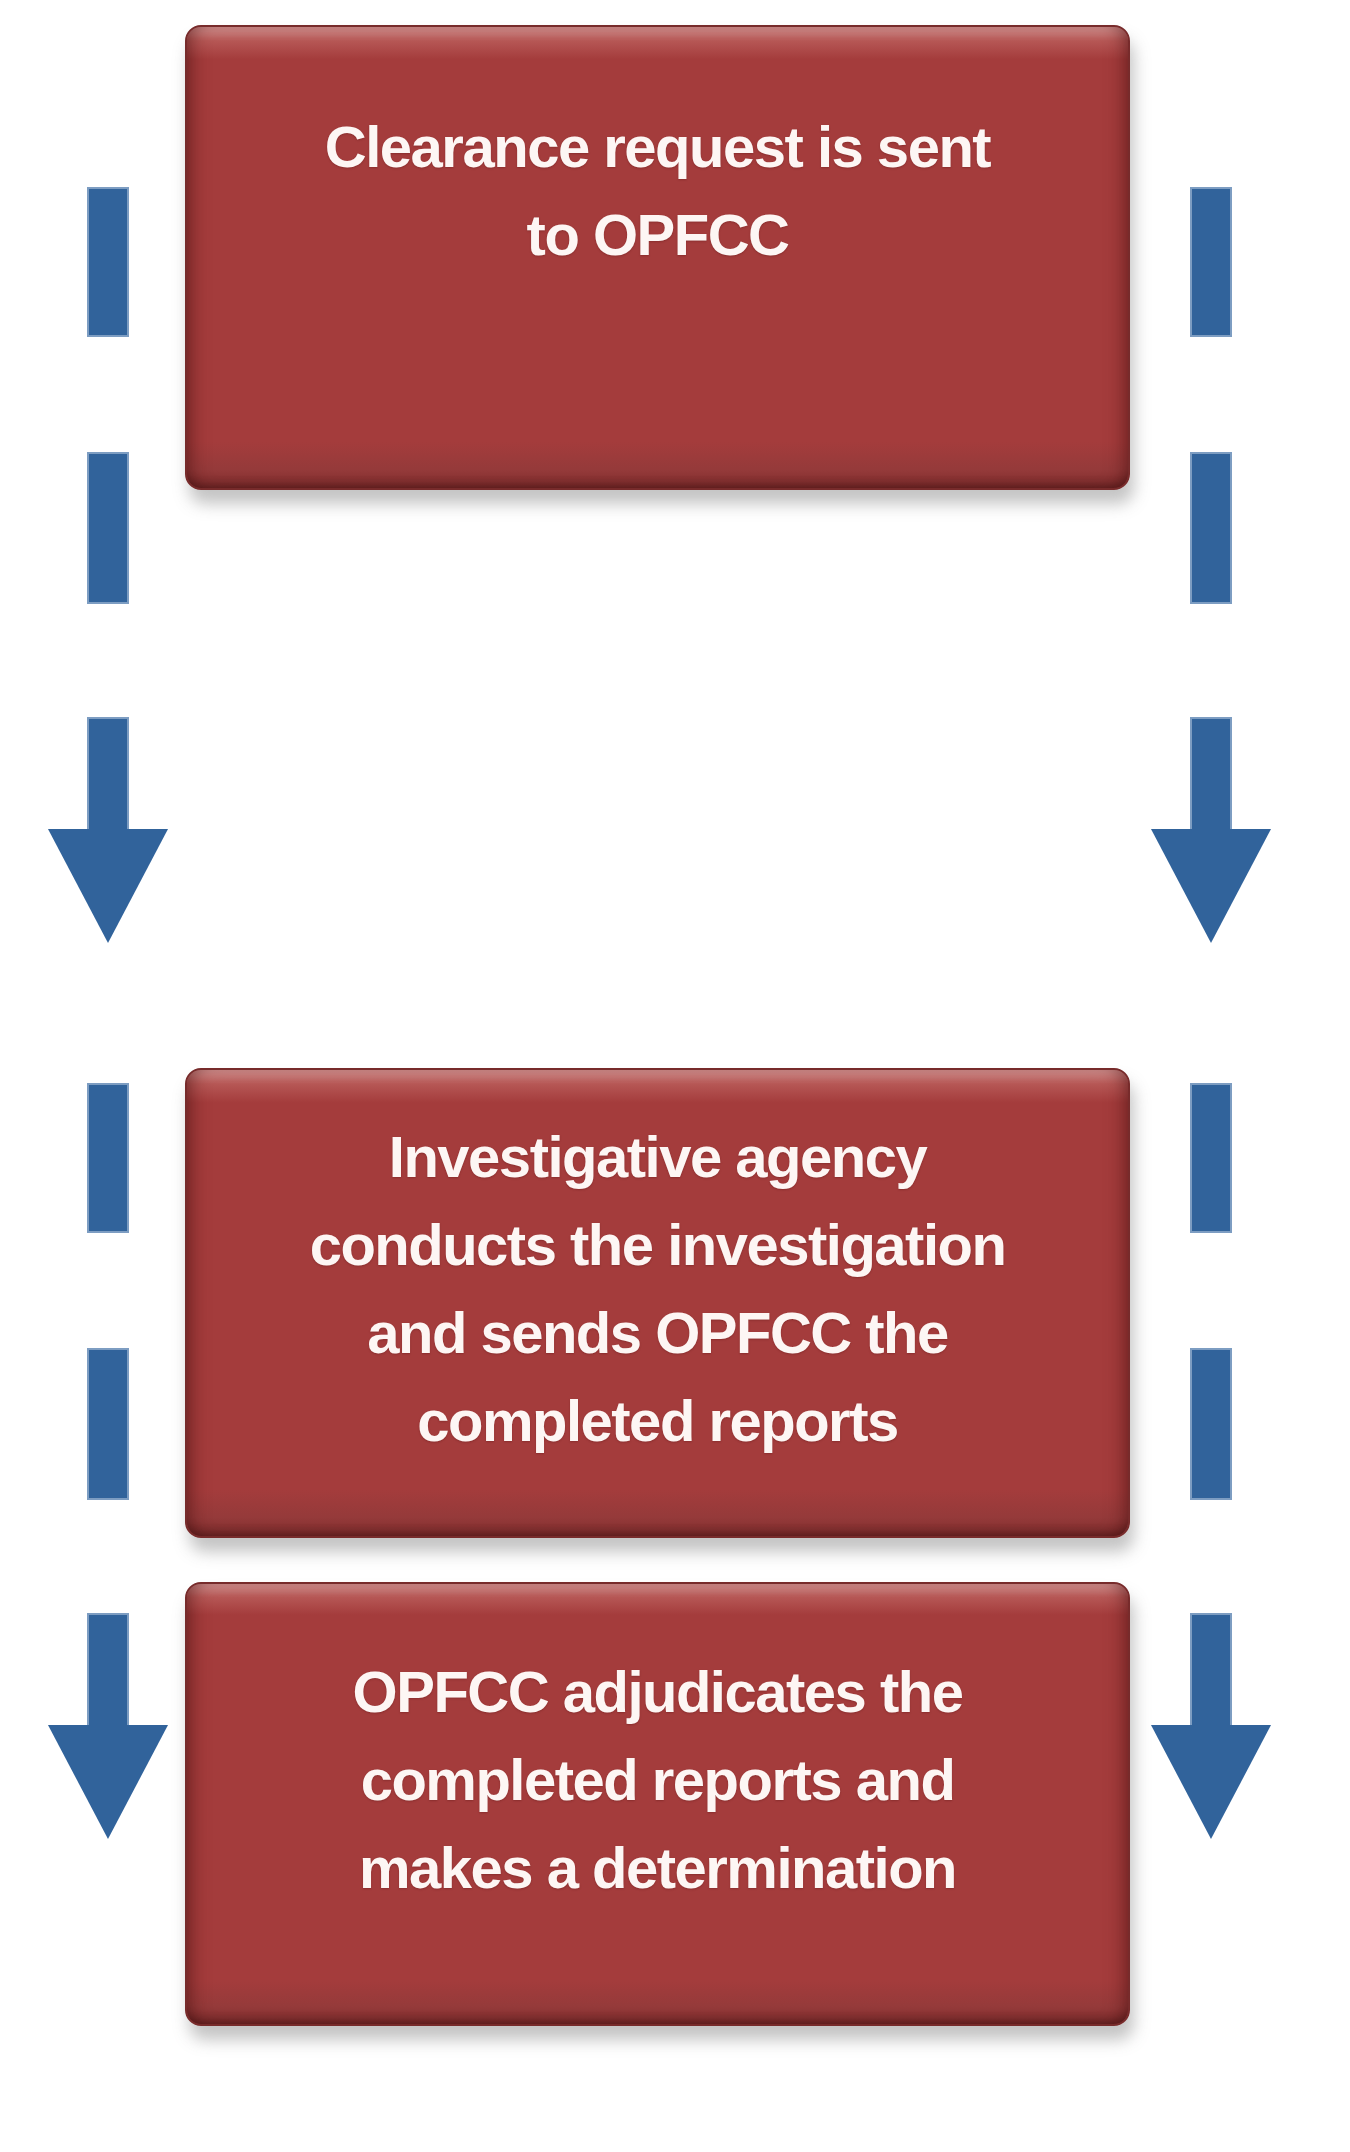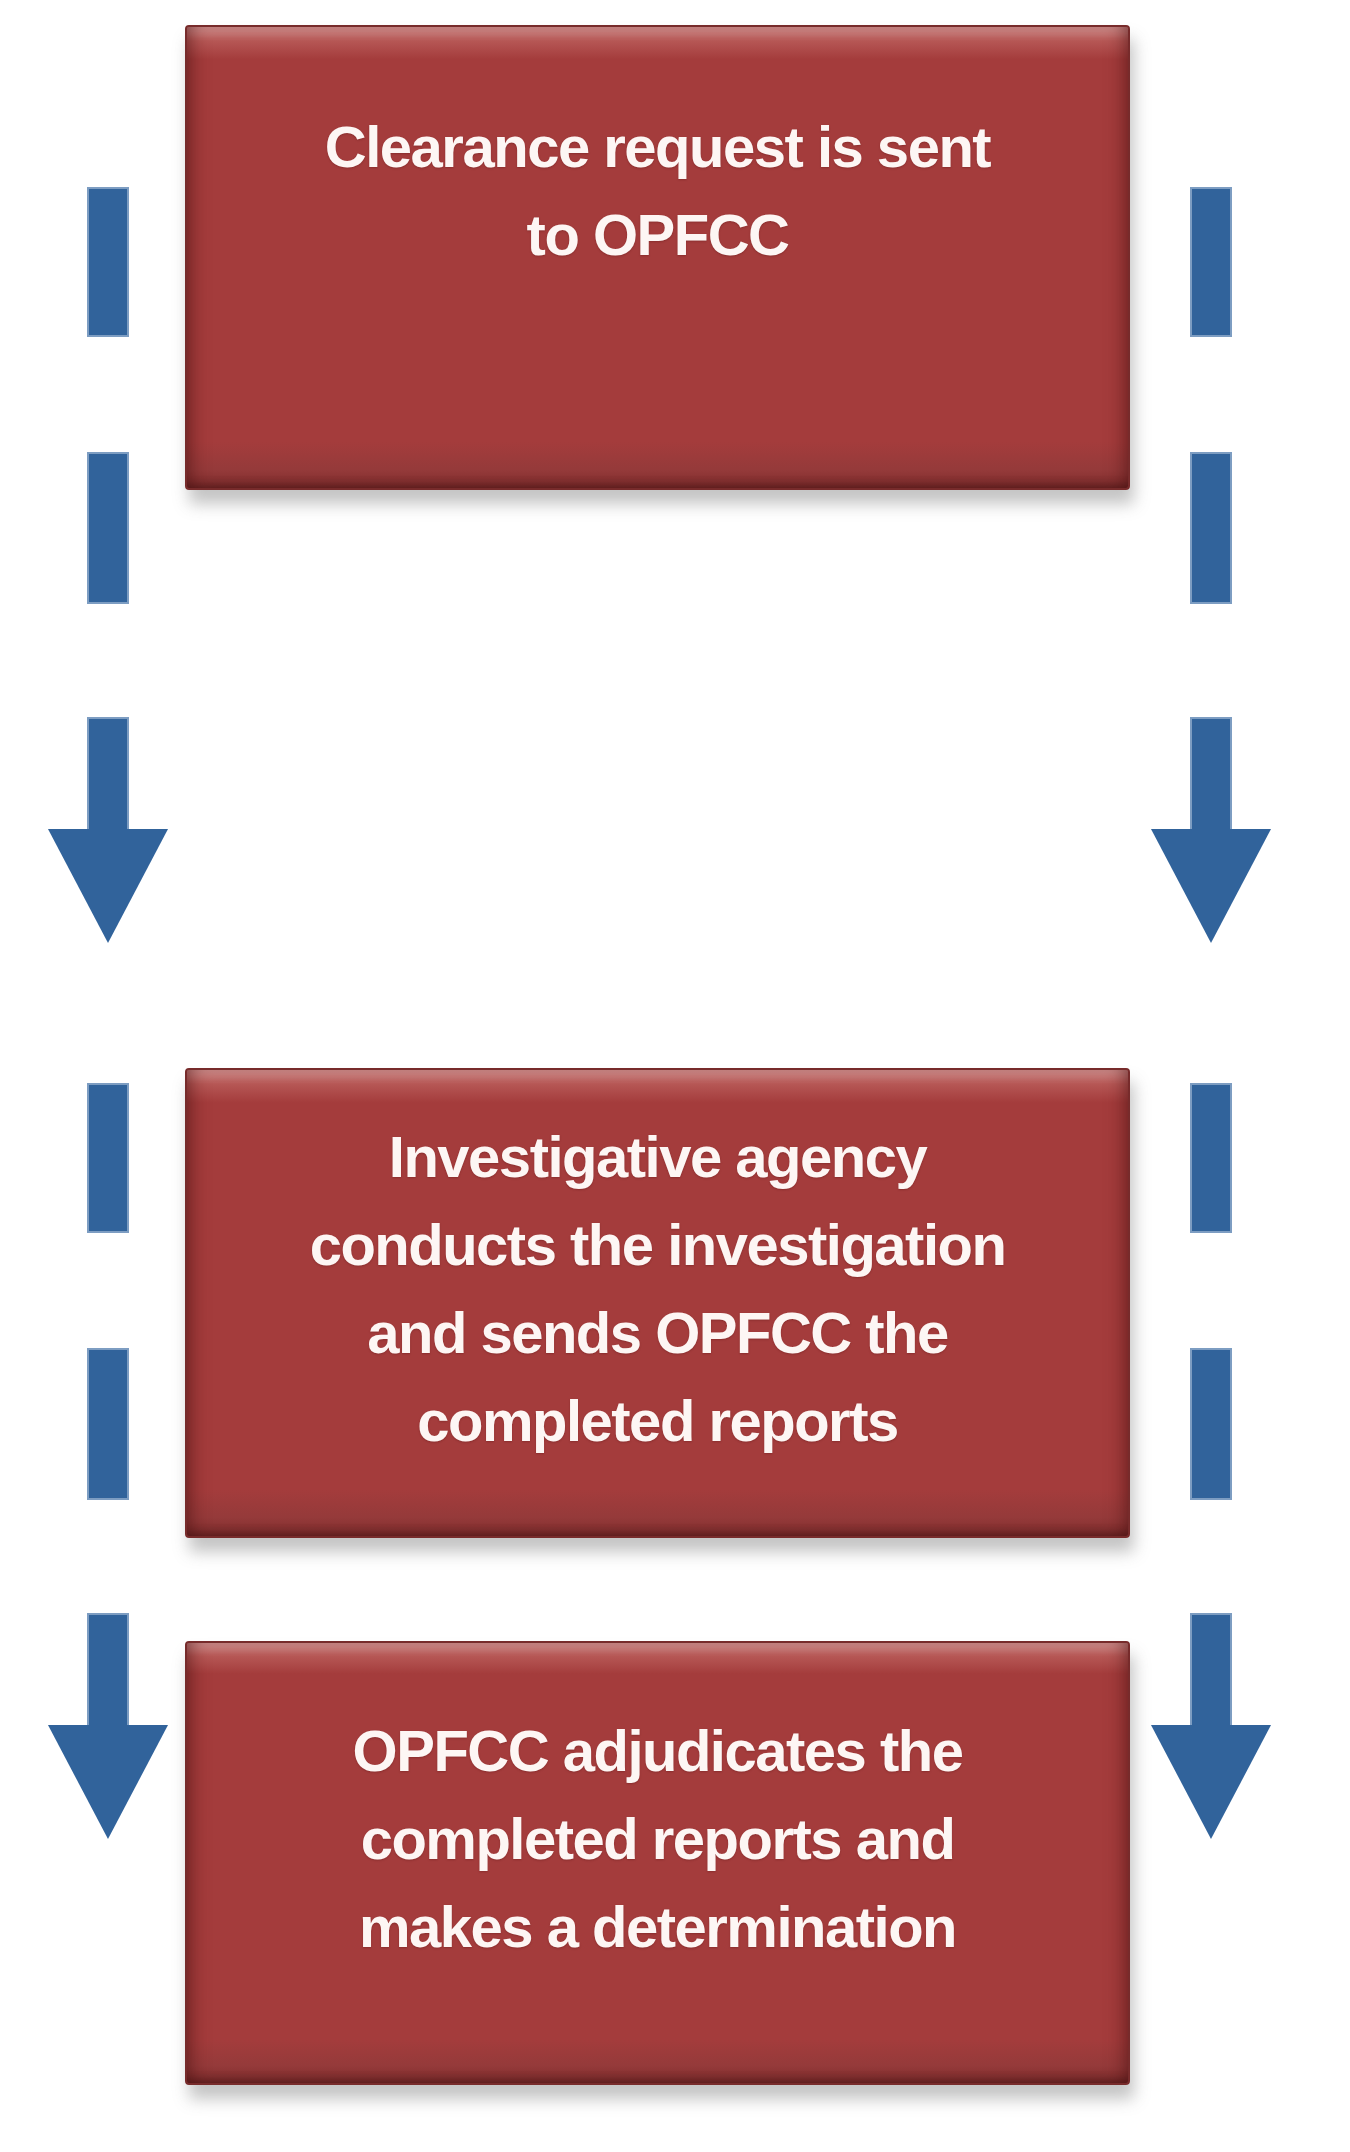--- a/index.html
+++ b/index.html
@@ -20,21 +20,21 @@
   .flow-box {
     position: absolute;
     left: 185px;
     width: 945px;
     box-sizing: border-box;
     display: flex;
     align-items: center;
     justify-content: center;
     text-align: center;
     border: 2px solid var(--box-border, #772b2b);
-    border-radius: 4px;
+    border-radius: 16px;
     background: linear-gradient(
       180deg,
       var(--box-highlight, #d49290) 0%,
       #b65755 3%,
       var(--box-fill, #a43c3c) 7%,
       var(--box-fill, #a43c3c) 90%,
       #953a3a 96%,
       var(--box-shadow-edge, #7f2d2d) 100%
     );
     box-shadow:
@@ -48,21 +48,21 @@
     font-weight: 700;
     font-size: 58px;
     line-height: 88px;
     letter-spacing: -1.5px;
     white-space: pre-line;
     text-shadow: 0 1px 2px rgba(90, 20, 20, 0.35);
   }
   .box1 { top: 25px;   height: 465px; padding-bottom: 134px; }
   .box2 { top: 545px;  height: 485px; padding-bottom: 40px;  }
   .box3 { top: 1068px; height: 470px; padding-bottom: 28px;  }
-  .box4 { top: 1641px; height: 444px; padding-bottom: 48px;  }
+  .box4 { top: 1582px; height: 444px; padding-bottom: 48px;  }
 
   
   .arrow-group {
     position: absolute;
     width: 120px;
     height: 757px;
   }
   .col-left  { left: 48px;   }
   .col-right { left: 1151px; }
   .g1 { top: 187px;  }

